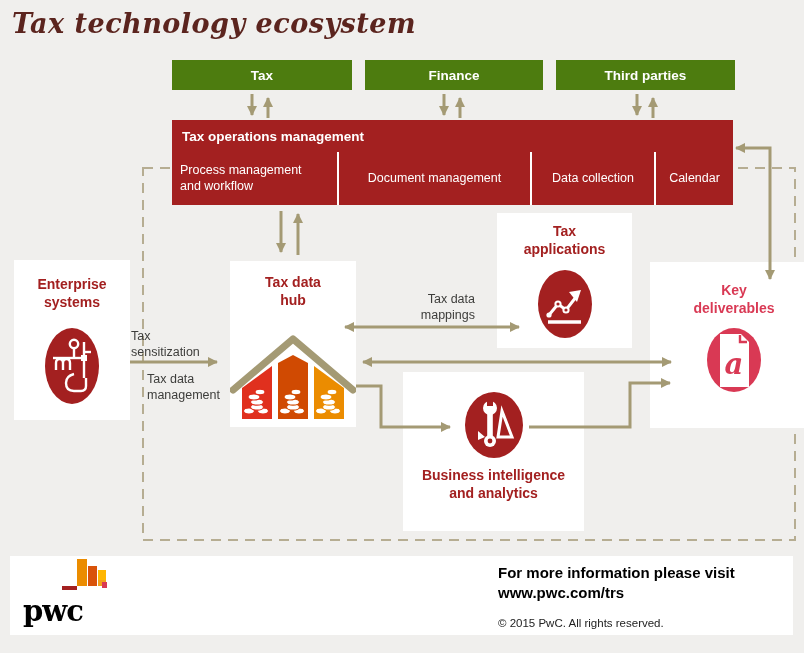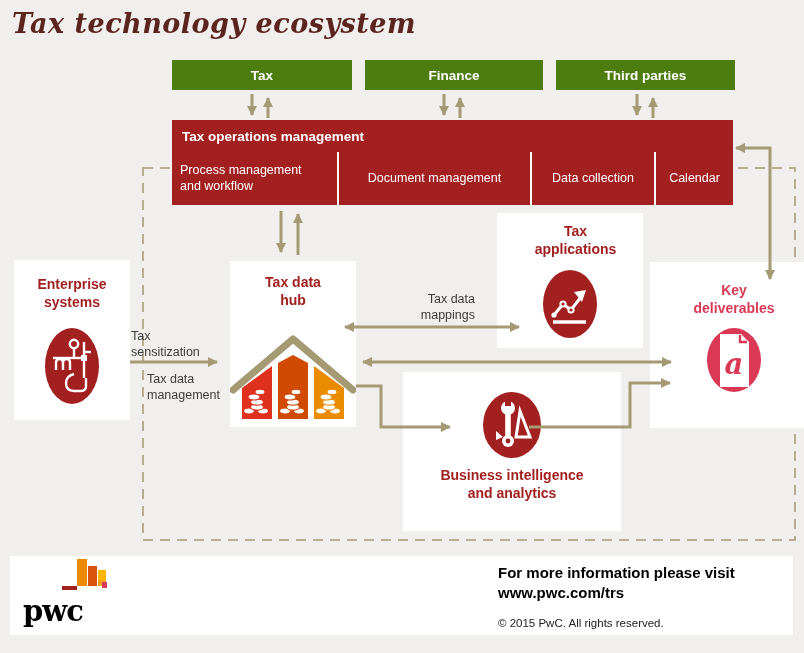--- a/index.html
+++ b/index.html
@@ -119,21 +119,21 @@
             <ellipse cx="105" cy="78" rx="5.5" ry="3"></ellipse>
           <ellipse cx="99" cy="74" rx="6.5" ry="3.2"></ellipse>
             <ellipse cx="99" cy="69" rx="6.5" ry="3.2"></ellipse>
           <ellipse cx="96" cy="64" rx="6" ry="3"></ellipse>
             <ellipse cx="102" cy="59" rx="5" ry="2.8"></ellipse>
         </g>
       </svg>
     </div>
   </div>
 
-  <div class="abs card" style="left:497px;top:213px;width:135px;height:135px;padding-left:11px;">
+  <div class="abs card" style="left:497px;top:213px;width:135px;height:135px;">
     <div class="card-label" style="margin-top:10px;width:95px;">Tax applications</div>
     <div class="icon-wrap" style="top:56px;">
       <svg width="56" height="70" viewBox="-28 -35 56 70">
         <ellipse cx="0" cy="0" rx="27" ry="34" fill="#a32020"></ellipse>
         <polyline points="-16,11 -7,0 1,6 11,-7" fill="none" stroke="#fff" stroke-width="3"></polyline>
         <polygon points="16,-14 4,-12 12,-2" fill="#fff"></polygon>
         <circle cx="-16" cy="11" r="2.6" fill="#fff"></circle>
         <circle cx="-7" cy="0" r="2.6" fill="#a32020" stroke="#fff" stroke-width="2"></circle>
         <circle cx="1" cy="6" r="2.6" fill="#a32020" stroke="#fff" stroke-width="2"></circle>
         <line x1="-17" y1="18" x2="16" y2="18" stroke="#fff" stroke-width="3.5"></line>
@@ -146,21 +146,21 @@
     <div class="icon-wrap" style="top:64px;">
       <svg width="58" height="68" viewBox="-29 -34 58 68">
         <ellipse cx="0" cy="0" rx="27" ry="32" fill="#d93954"></ellipse>
         <path d="M-14,-26 H7 L15,-18 V27 H-14 Z" fill="#fff"></path>
         <path d="M6,-25 V-18 H13" fill="none" stroke="#d93954" stroke-width="2.4"></path>
         <text x="0" y="14" text-anchor="middle" font-family="DejaVu Serif, serif" font-style="italic" font-weight="700" font-size="29" fill="#d93954">a</text>
       </svg>
     </div>
   </div>
 
-  <div class="abs card" style="left:403px;top:372px;width:218px;height:159px;">
+  <div class="abs card" style="left:403px;top:372px;width:181px;height:159px;">
     <div class="icon-wrap" style="top:18px;">
       <svg width="60" height="70" viewBox="-30 -35 60 70">
         <ellipse cx="0" cy="0" rx="29" ry="33" fill="#a32020"></ellipse>
         <circle cx="-4" cy="-17" r="7" fill="#fff"></circle>
         <rect x="-7" y="-28" width="6" height="9" fill="#a32020"></rect>
         <rect x="-6.8" y="-14" width="5.6" height="28" fill="#fff"></rect>
         <circle cx="-4" cy="16" r="6" fill="#fff"></circle>
         <circle cx="-4" cy="16" r="2.4" fill="#a32020"></circle>
         <path d="M8,-14 L18,12 L4,12 Z" fill="none" stroke="#fff" stroke-width="3"></path>
         <polygon points="-16,6 -9,12 -16,15" fill="#fff"></polygon>

